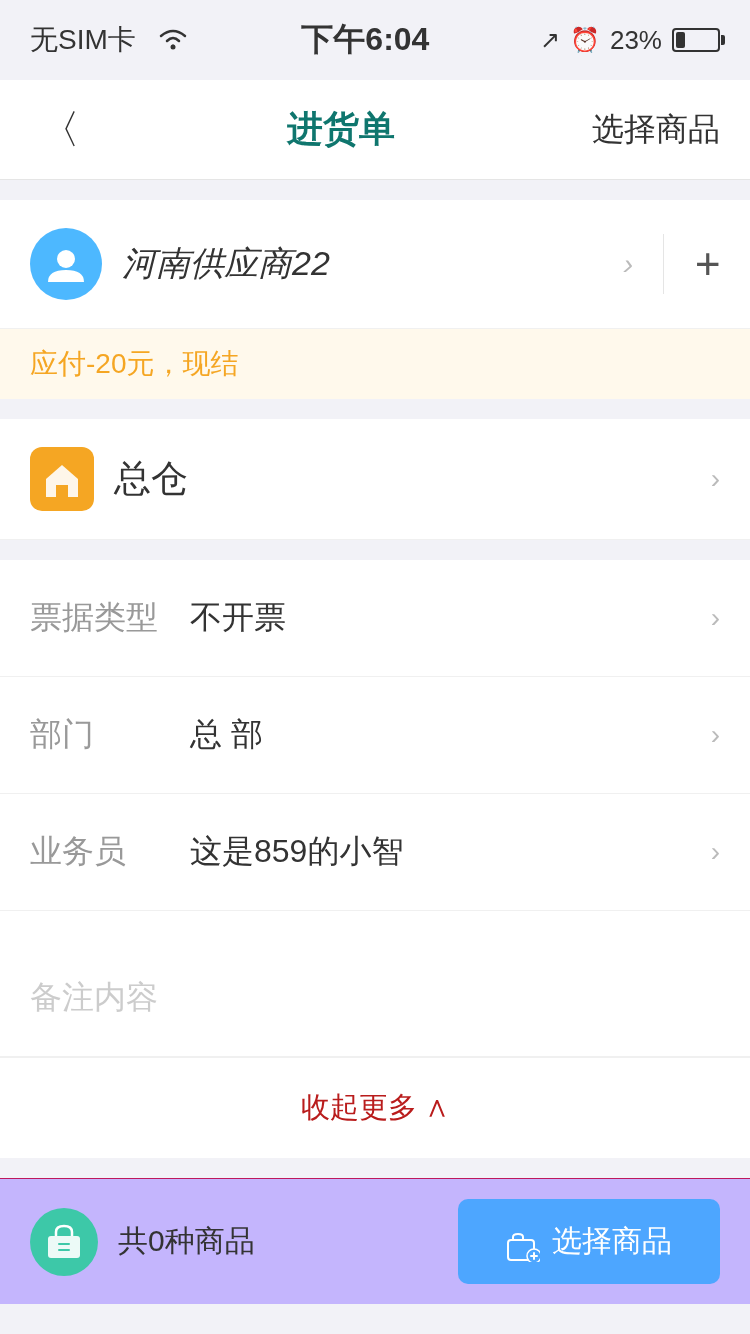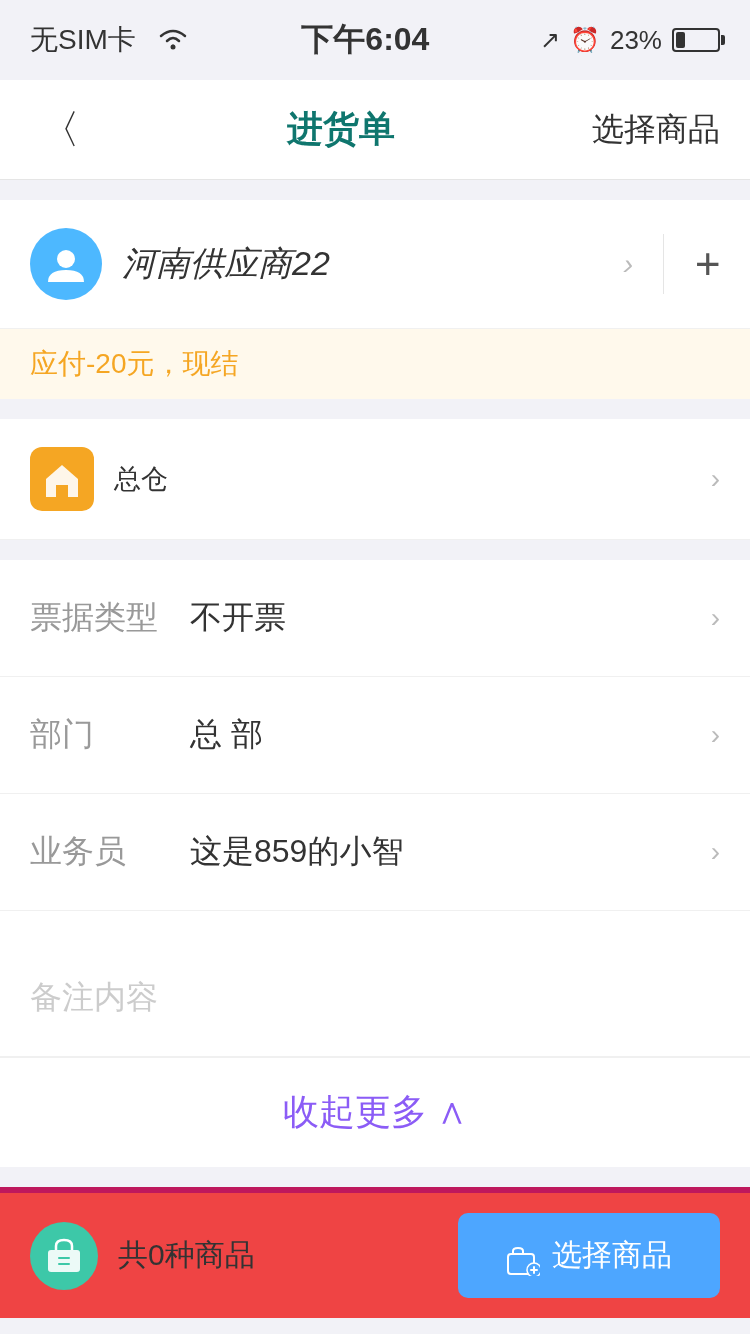--- a/index.html
+++ b/index.html
@@ -202,47 +202,47 @@
     
     .warehouse-row {
       display: flex;
       align-items: center;
       padding: 28px 30px;
       background: #fff;
       border-bottom: 1px solid #f0f0f0;
     }
     .warehouse-name {
       flex: 1;
-      font-size: 27px;
+      font-size: 37px;
       color: #333;
     }
 
     
     .collapse-section {
       background: #fff;
       display: flex;
       align-items: center;
       justify-content: center;
       padding: 30px;
       border-top: 1px solid #f0f0f0;
     }
     .collapse-btn {
-      font-size: 36px;
-      color: #8b5cf6;
+      font-size: 29px;
+      color: #b91c1c;
       cursor: pointer;
     }
 
     
     .bottom-bar {
-      background: #ef4444;
+      background: #c4b5fd;
       display: flex;
       align-items: center;
       padding: 20px 30px;
       margin-top: 20px;
-      border-top: 6px solid #be185d;
+      border-top: 1px solid #be185d;
     }
     .product-icon {
       width: 68px;
       height: 68px;
       background: #3dc8a8;
       border-radius: 50%;
       display: flex;
       align-items: center;
       justify-content: center;
       margin-right: 20px;

